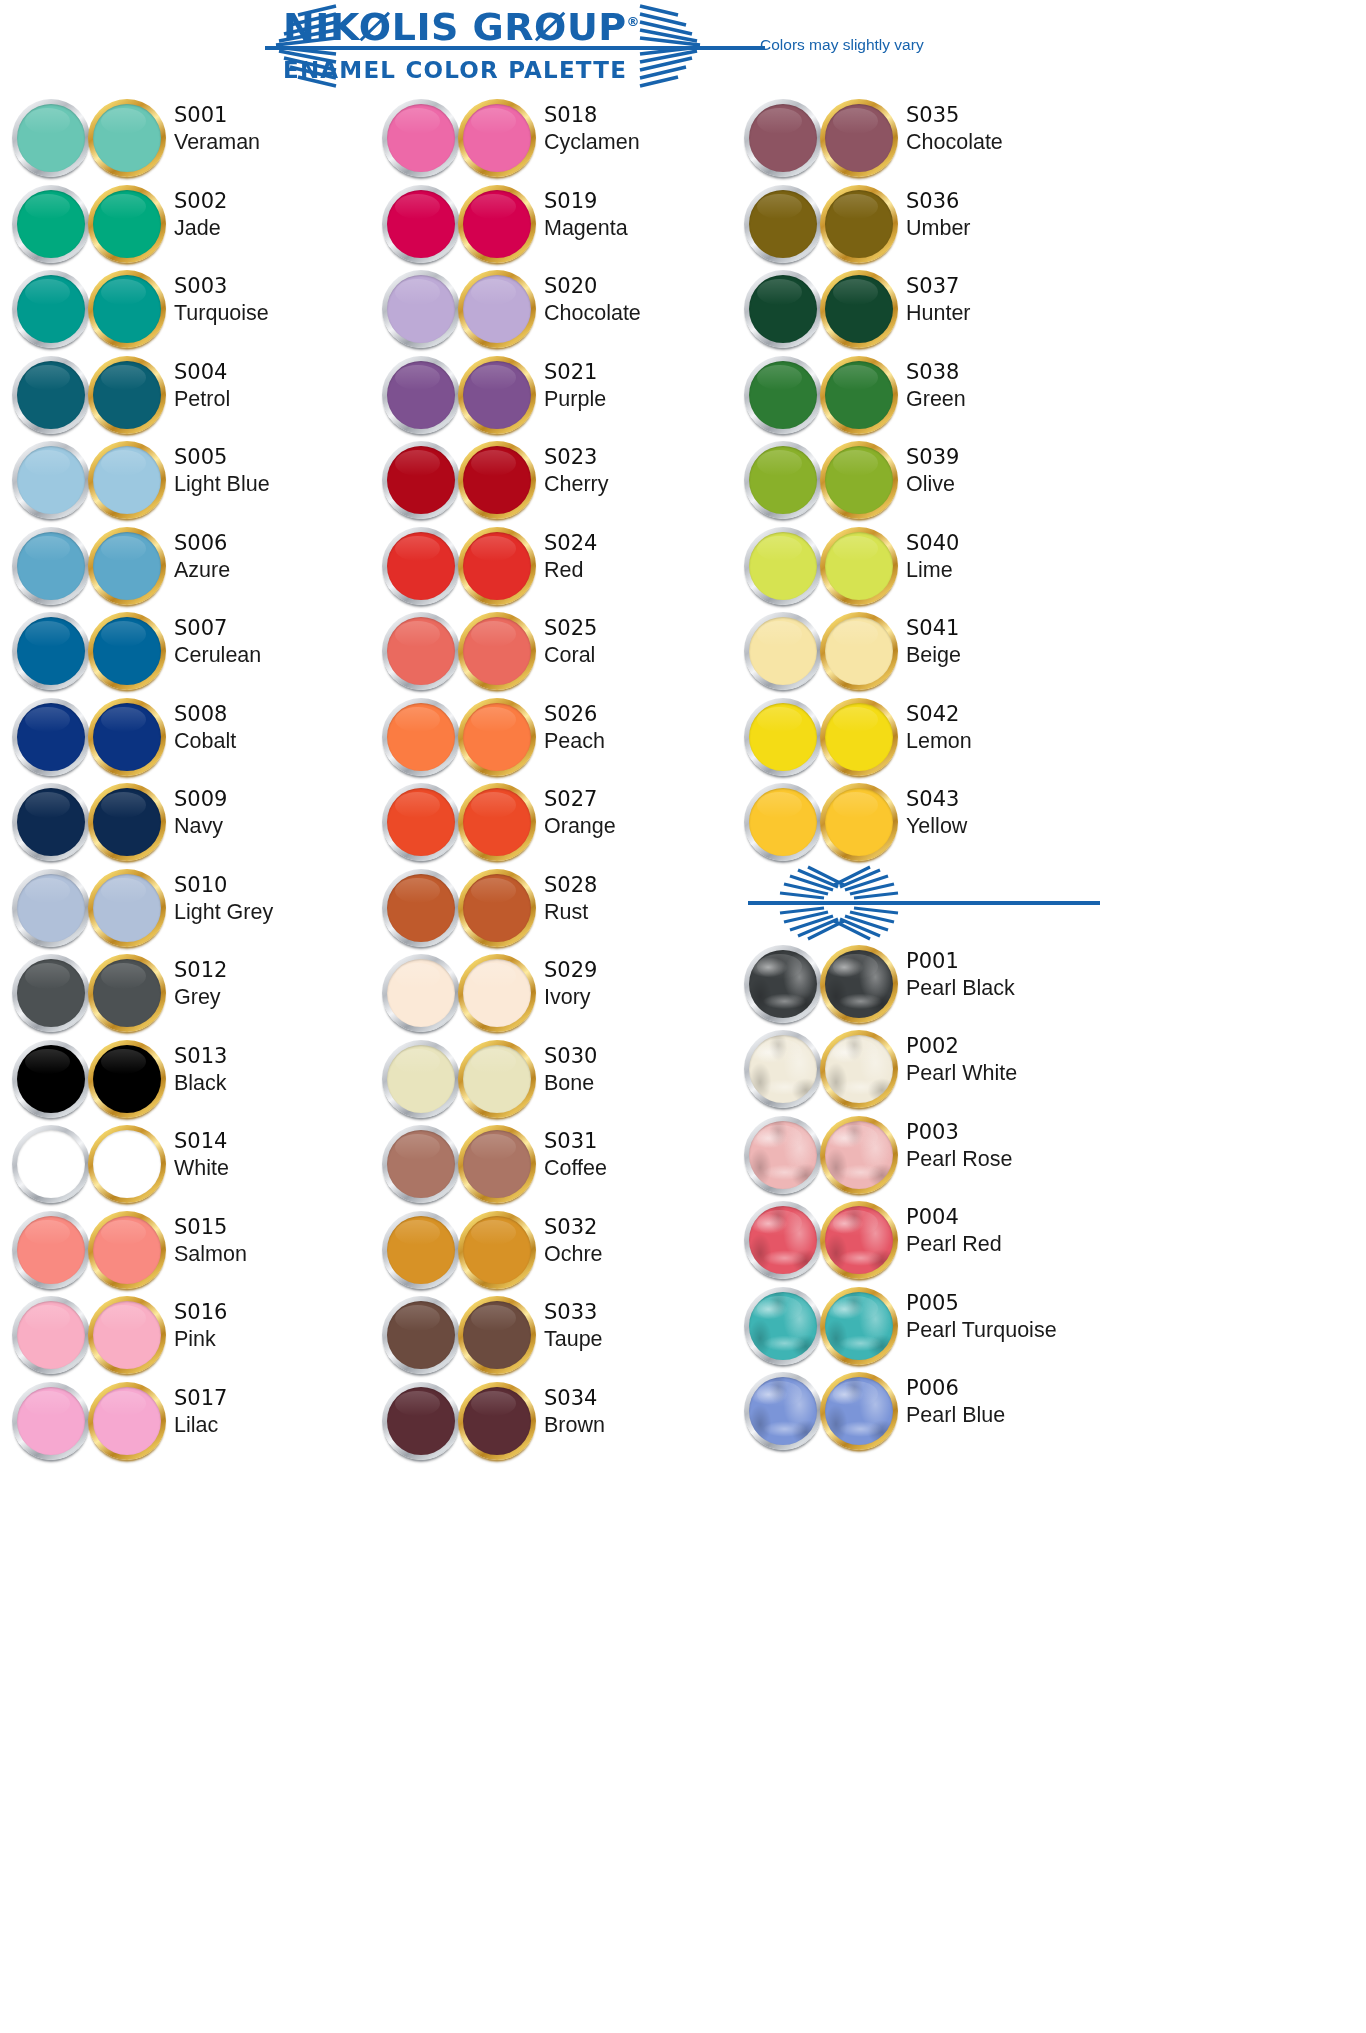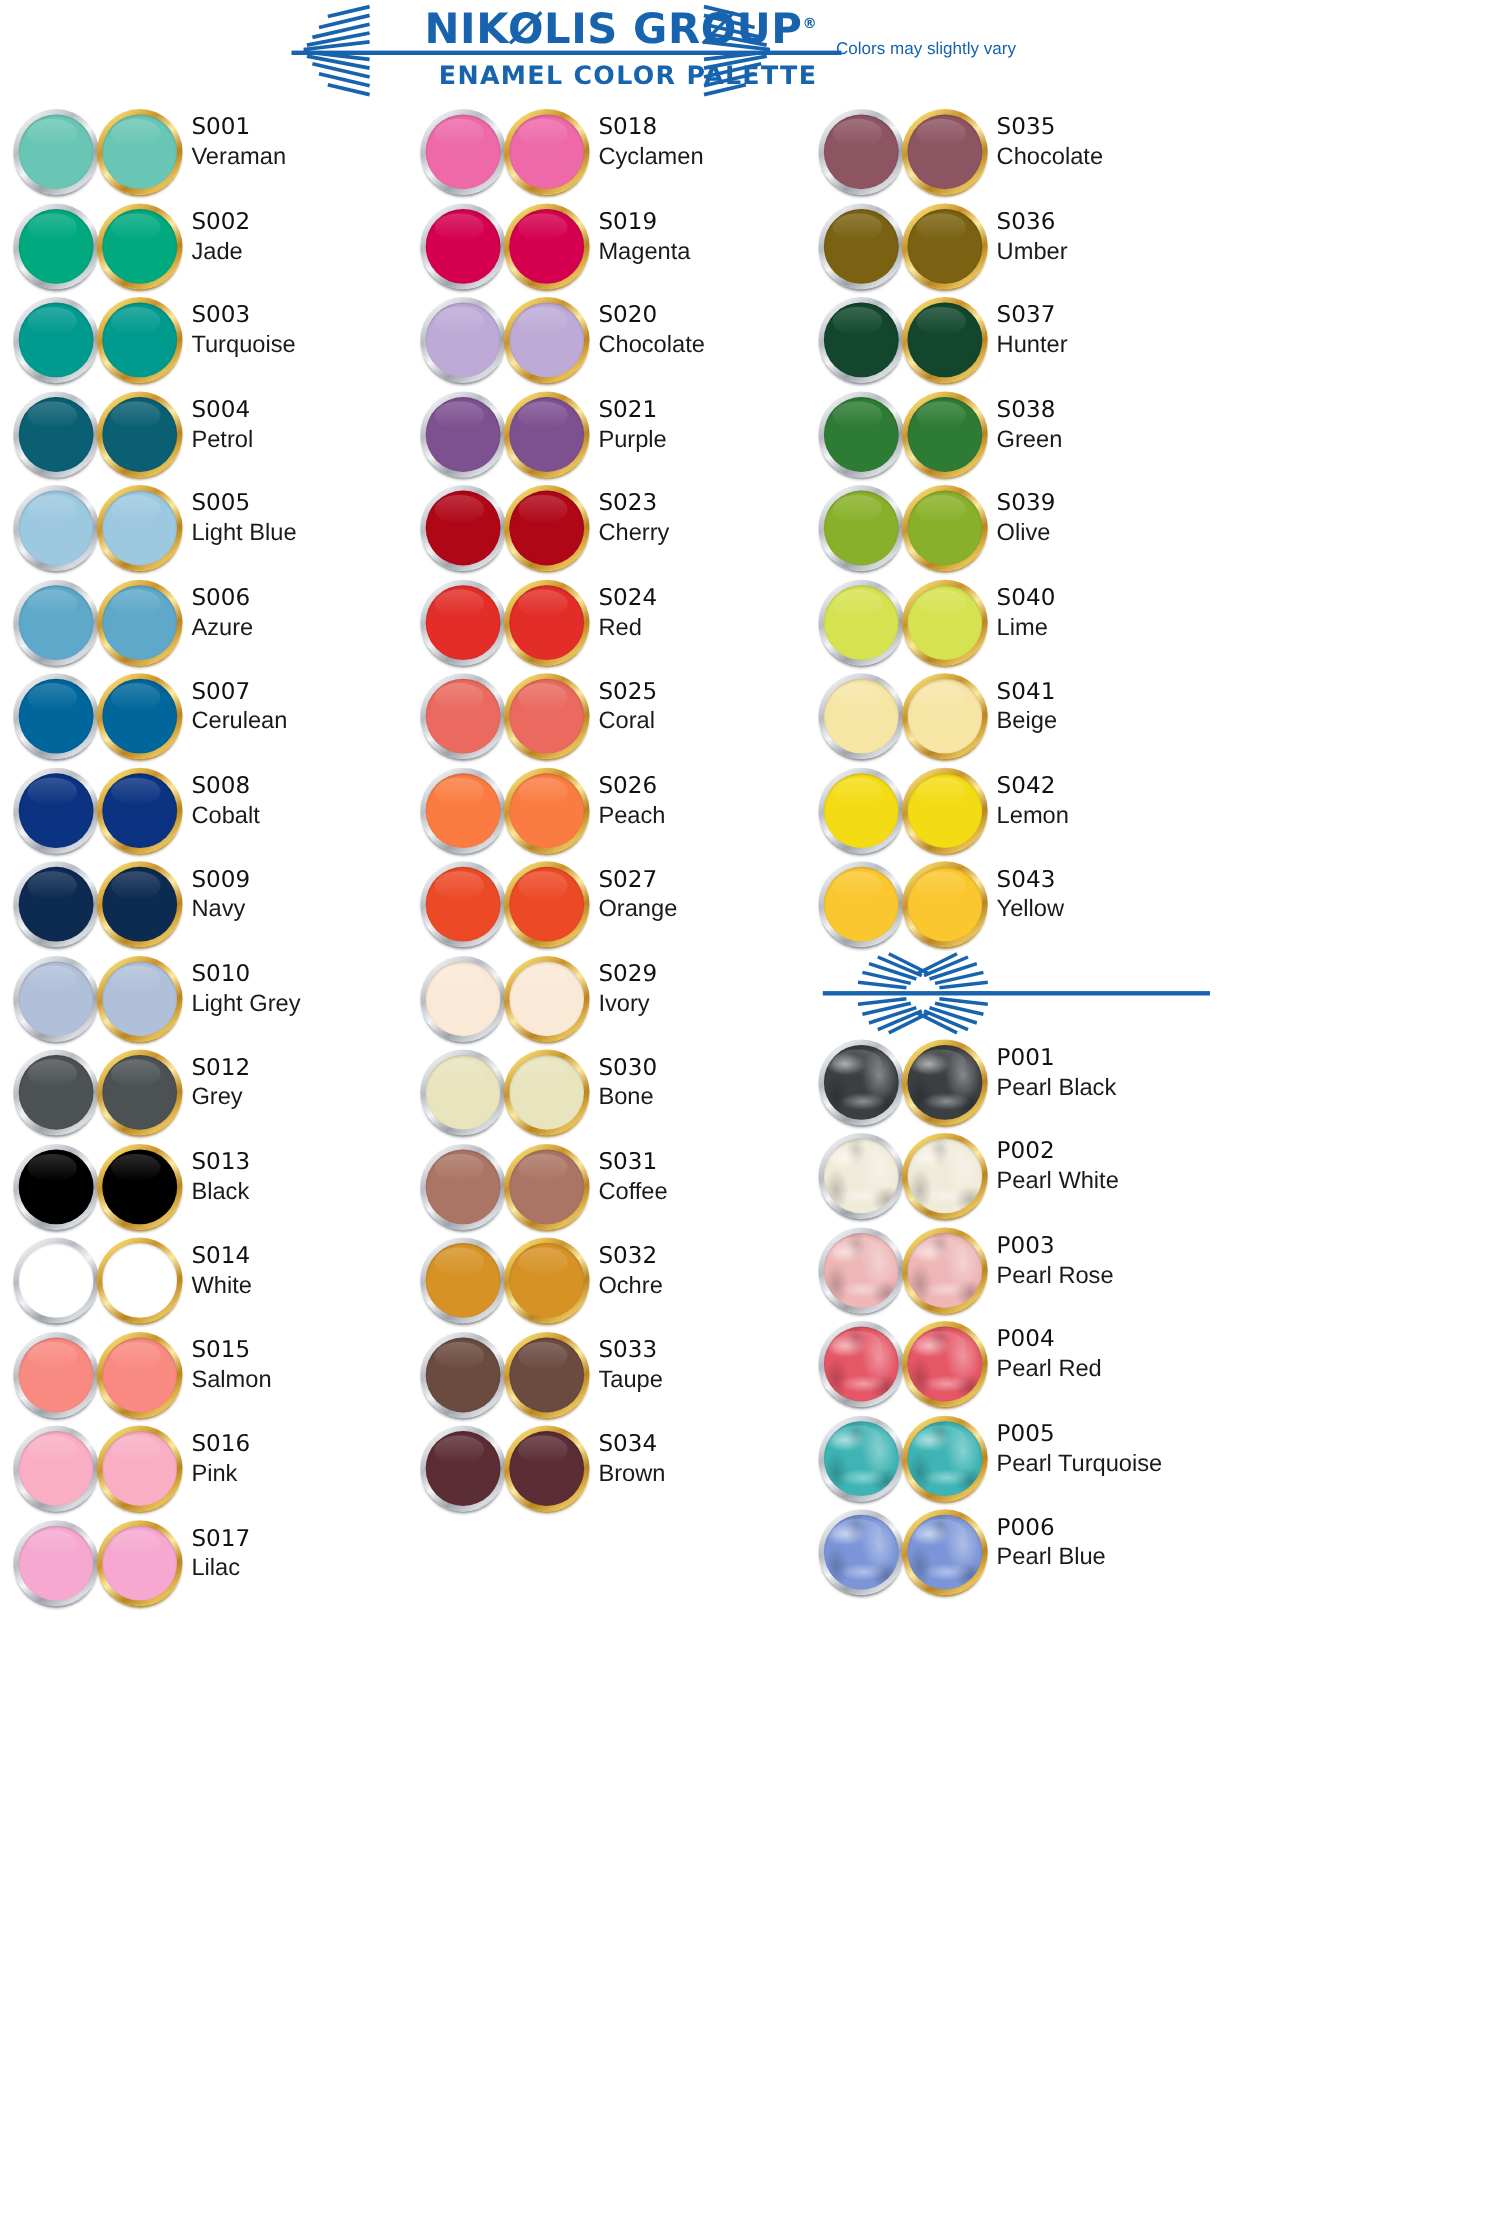--- a/index.html
+++ b/index.html
@@ -20,21 +20,21 @@
   .header {
     position: relative;
     height: 95px;
     width: 1366px;
   }
   .logo-block {
     position: absolute;
     left: 283px;
     top: 2px;
     width: 460px;
-    text-align: right;
+    text-align: left;
   }
   .logo-title {
     font-family: "DejaVu Sans", sans-serif;
     font-weight: bold;
     font-size: 38px;
     letter-spacing: 0.5px;
     color: #1763ad;
     line-height: 40px;
     white-space: nowrap;
   }
@@ -699,20 +699,38 @@
           </div>
           <div class="disc gold">
             <div class="rim gold-rim">
               <div class="fill" style="background: rgb(236, 74, 39);"></div>
             </div>
           </div>
         </div>
         <div class="labels">
           <div class="code">S027</div>
           <div class="cname">Orange</div>
+        </div>
+      </div>
+      <div class="row">
+        <div class="discs">
+          <div class="disc silver">
+            <div class="rim silver-rim">
+              <div class="fill" style="background: rgb(191, 90, 44);"></div>
+            </div>
+          </div>
+          <div class="disc gold">
+            <div class="rim gold-rim">
+              <div class="fill" style="background: rgb(191, 90, 44);"></div>
+            </div>
+          </div>
+        </div>
+        <div class="labels">
+          <div class="code">S028</div>
+          <div class="cname">Rust</div>
         </div>
       </div>
       <div class="row">
         <div class="discs">
           <div class="disc silver">
             <div class="rim silver-rim">
               <div class="fill" style="background: rgb(251, 233, 215);"></div>
             </div>
           </div>
           <div class="disc gold">

